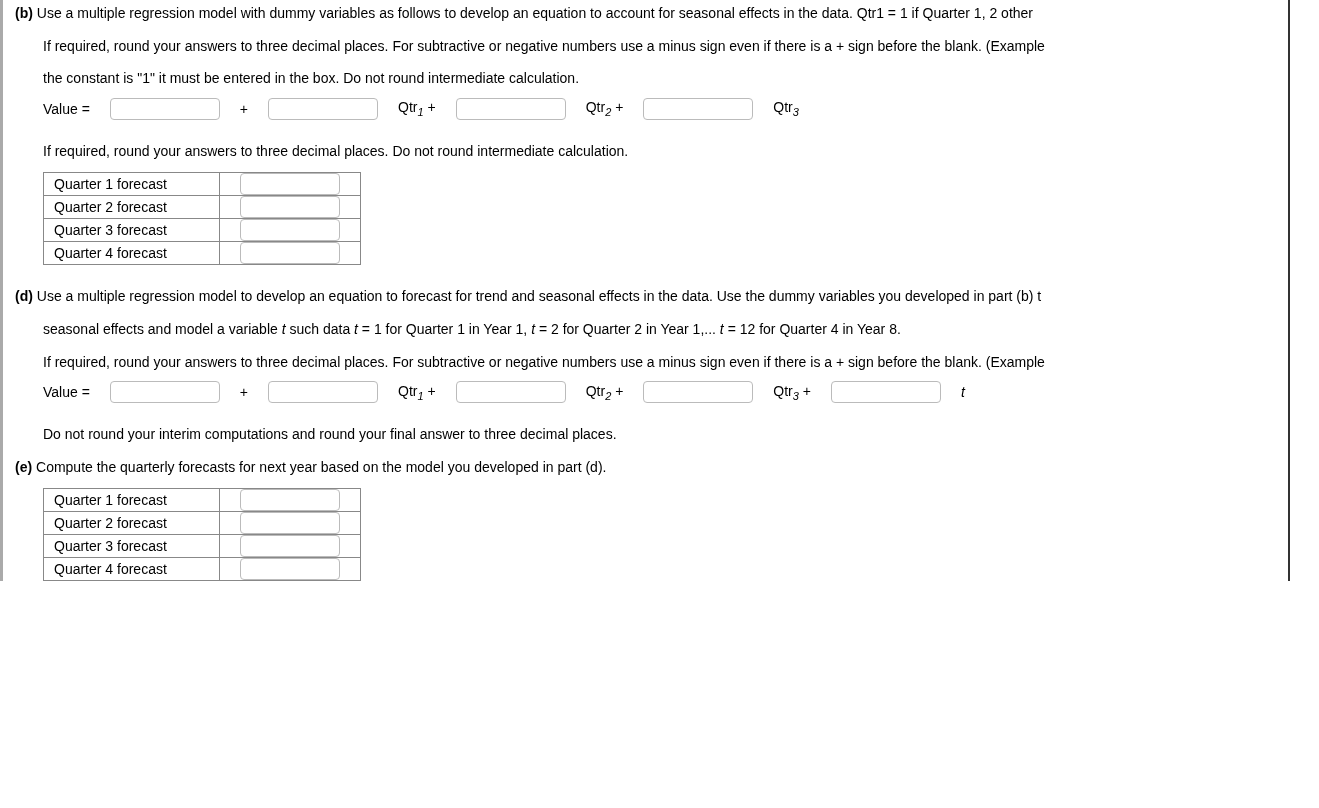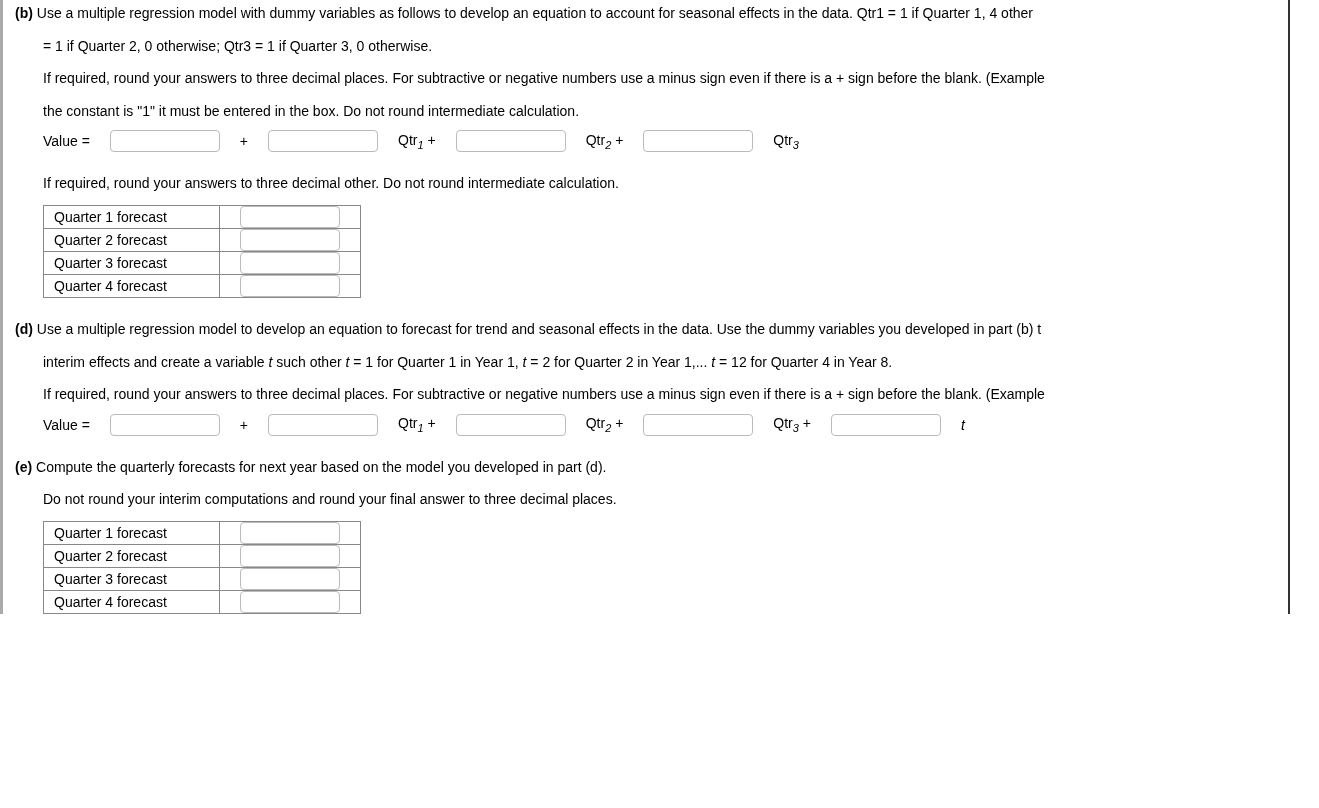--- a/index.html
+++ b/index.html
@@ -79,40 +79,39 @@
     }
   </style>
 </head>
 <body>
 
 <div class="container">
 
   <div class="section">
     <div class="prompt-text">
       <span class="part-label">(b)</span>
-      <span>Use a multiple regression model with dummy variables as follows to develop an equation to account for seasonal effects in the data. Qtr1 = 1 if Quarter 1, 4 other</span>
+      <span>Use a multiple regression model with dummy variables as follows to develop an equation to account for seasonal effects in the data. Qtr1 = 1 if Quarter 1, 2 other</span>
     </div>
-    <div class="prompt-text indent">= 1 if Quarter 2, 0 otherwise; Qtr3 = 1 if Quarter 3, 0 otherwise.</div>
     <div class="prompt-text indent">If required, round your answers to three decimal places. For subtractive or negative numbers use a minus sign even if there is a + sign before the blank. (Example</div>
     <div class="prompt-text indent">the constant is "1" it must be entered in the box. Do not round intermediate calculation.</div>
     <div class="equation-line indent">
       <span>Value =</span>
       <input class="blank" style="">
       <span>+</span>
       <input class="blank" style="">
       <span><span>Qtr</span><span class="sub">1</span> <span>+</span></span>
       <input class="blank" style="">
       <span><span>Qtr</span><span class="sub">2</span> <span>+</span></span>
       <input class="blank" style="">
       <span><span>Qtr</span><span class="sub">3</span></span>
     </div>
   </div>
 
   <div class="section">
-    <div class="prompt-text indent">If required, round your answers to three decimal other. Do not round intermediate calculation.</div>
+    <div class="prompt-text indent">If required, round your answers to three decimal places. Do not round intermediate calculation.</div>
     <div class="indent">
       <table class="forecast">
         <tbody>
             <tr>
           <td>Quarter 1 forecast</td>
           <td><input class="blank blank-sm" style=""></td>
         </tr>
         <tr>
           <td>Quarter 2 forecast</td>
           <td><input class="blank blank-sm" style=""></td>
@@ -129,44 +128,44 @@
         </table>
     </div>
   </div>
 
   <div class="section">
     <div class="prompt-text">
       <span class="part-label">(d)</span>
       <span>Use a multiple regression model to develop an equation to forecast for trend and seasonal effects in the data. Use the dummy variables you developed in part (b) t</span>
     </div>
     <div class="prompt-text indent">
-      <span>interim effects and create a variable </span><span class="italic">t</span><span> such other </span><span class="italic">t</span><span> = 1 for Quarter 1 in Year 1, </span><span class="italic">t</span><span> = 2 for Quarter 2 in Year 1,... </span><span class="italic">t</span><span> = 12 for Quarter 4 in Year 8.</span>
+      <span>seasonal effects and model a variable </span><span class="italic">t</span><span> such data </span><span class="italic">t</span><span> = 1 for Quarter 1 in Year 1, </span><span class="italic">t</span><span> = 2 for Quarter 2 in Year 1,... </span><span class="italic">t</span><span> = 12 for Quarter 4 in Year 8.</span>
     </div>
     <div class="prompt-text indent">If required, round your answers to three decimal places. For subtractive or negative numbers use a minus sign even if there is a + sign before the blank. (Example</div>
     <div class="equation-line indent">
       <span>Value =</span>
       <input class="blank" style="">
       <span>+</span>
       <input class="blank" style="">
       <span><span>Qtr</span><span class="sub">1</span> <span>+</span></span>
       <input class="blank" style="">
       <span><span>Qtr</span><span class="sub">2</span> <span>+</span></span>
       <input class="blank" style="">
       <span><span>Qtr</span><span class="sub">3</span> <span>+</span></span>
       <input class="blank" style="">
       <span class="italic">t</span>
     </div>
   </div>
 
   <div class="section">
+    <div class="prompt-text indent">Do not round your interim computations and round your final answer to three decimal places.</div>
     <div class="prompt-text">
       <span class="part-label">(e)</span>
       <span>Compute the quarterly forecasts for next year based on the model you developed in part (d).</span>
     </div>
-    <div class="prompt-text indent">Do not round your interim computations and round your final answer to three decimal places.</div>
     <div class="indent">
       <table class="forecast">
         <tbody>
             <tr>
           <td>Quarter 1 forecast</td>
           <td><input class="blank blank-sm" style=""></td>
         </tr>
         <tr>
           <td>Quarter 2 forecast</td>
           <td><input class="blank blank-sm" style=""></td>

